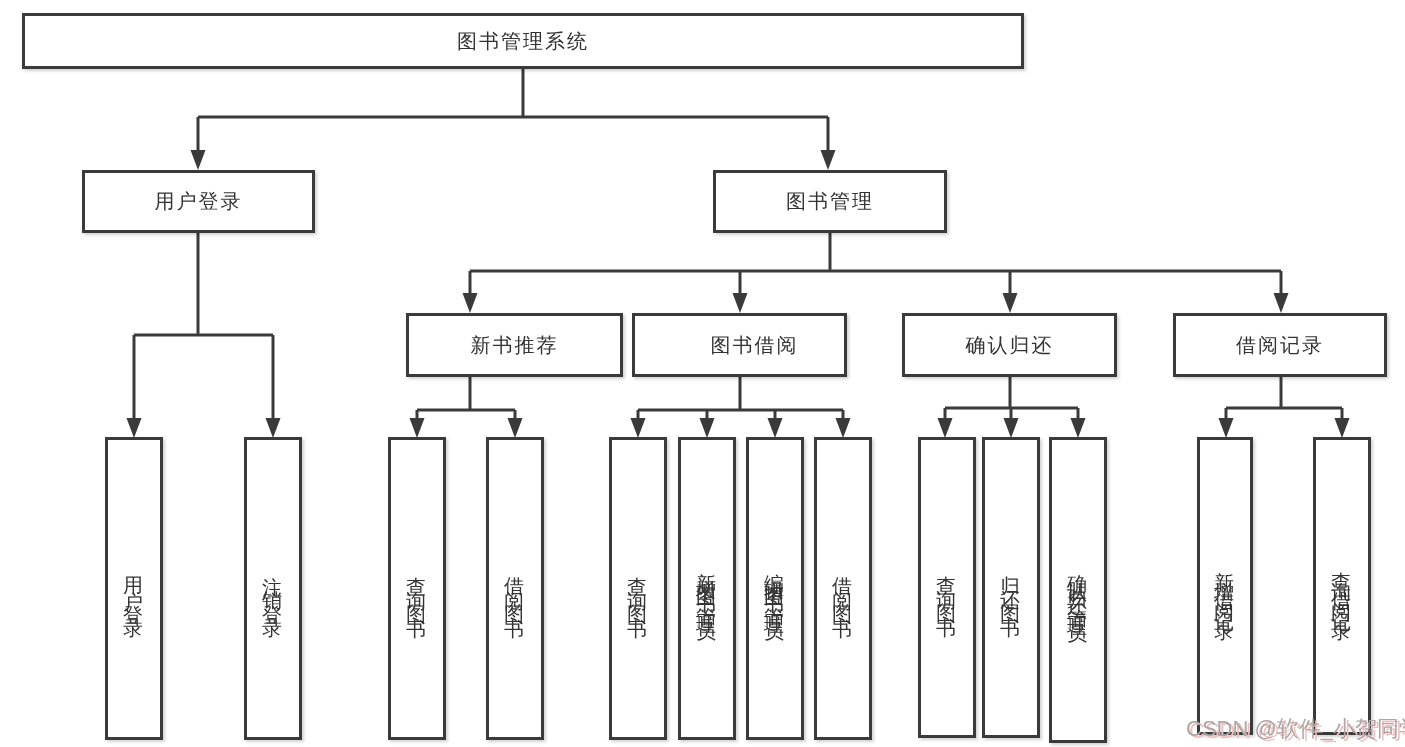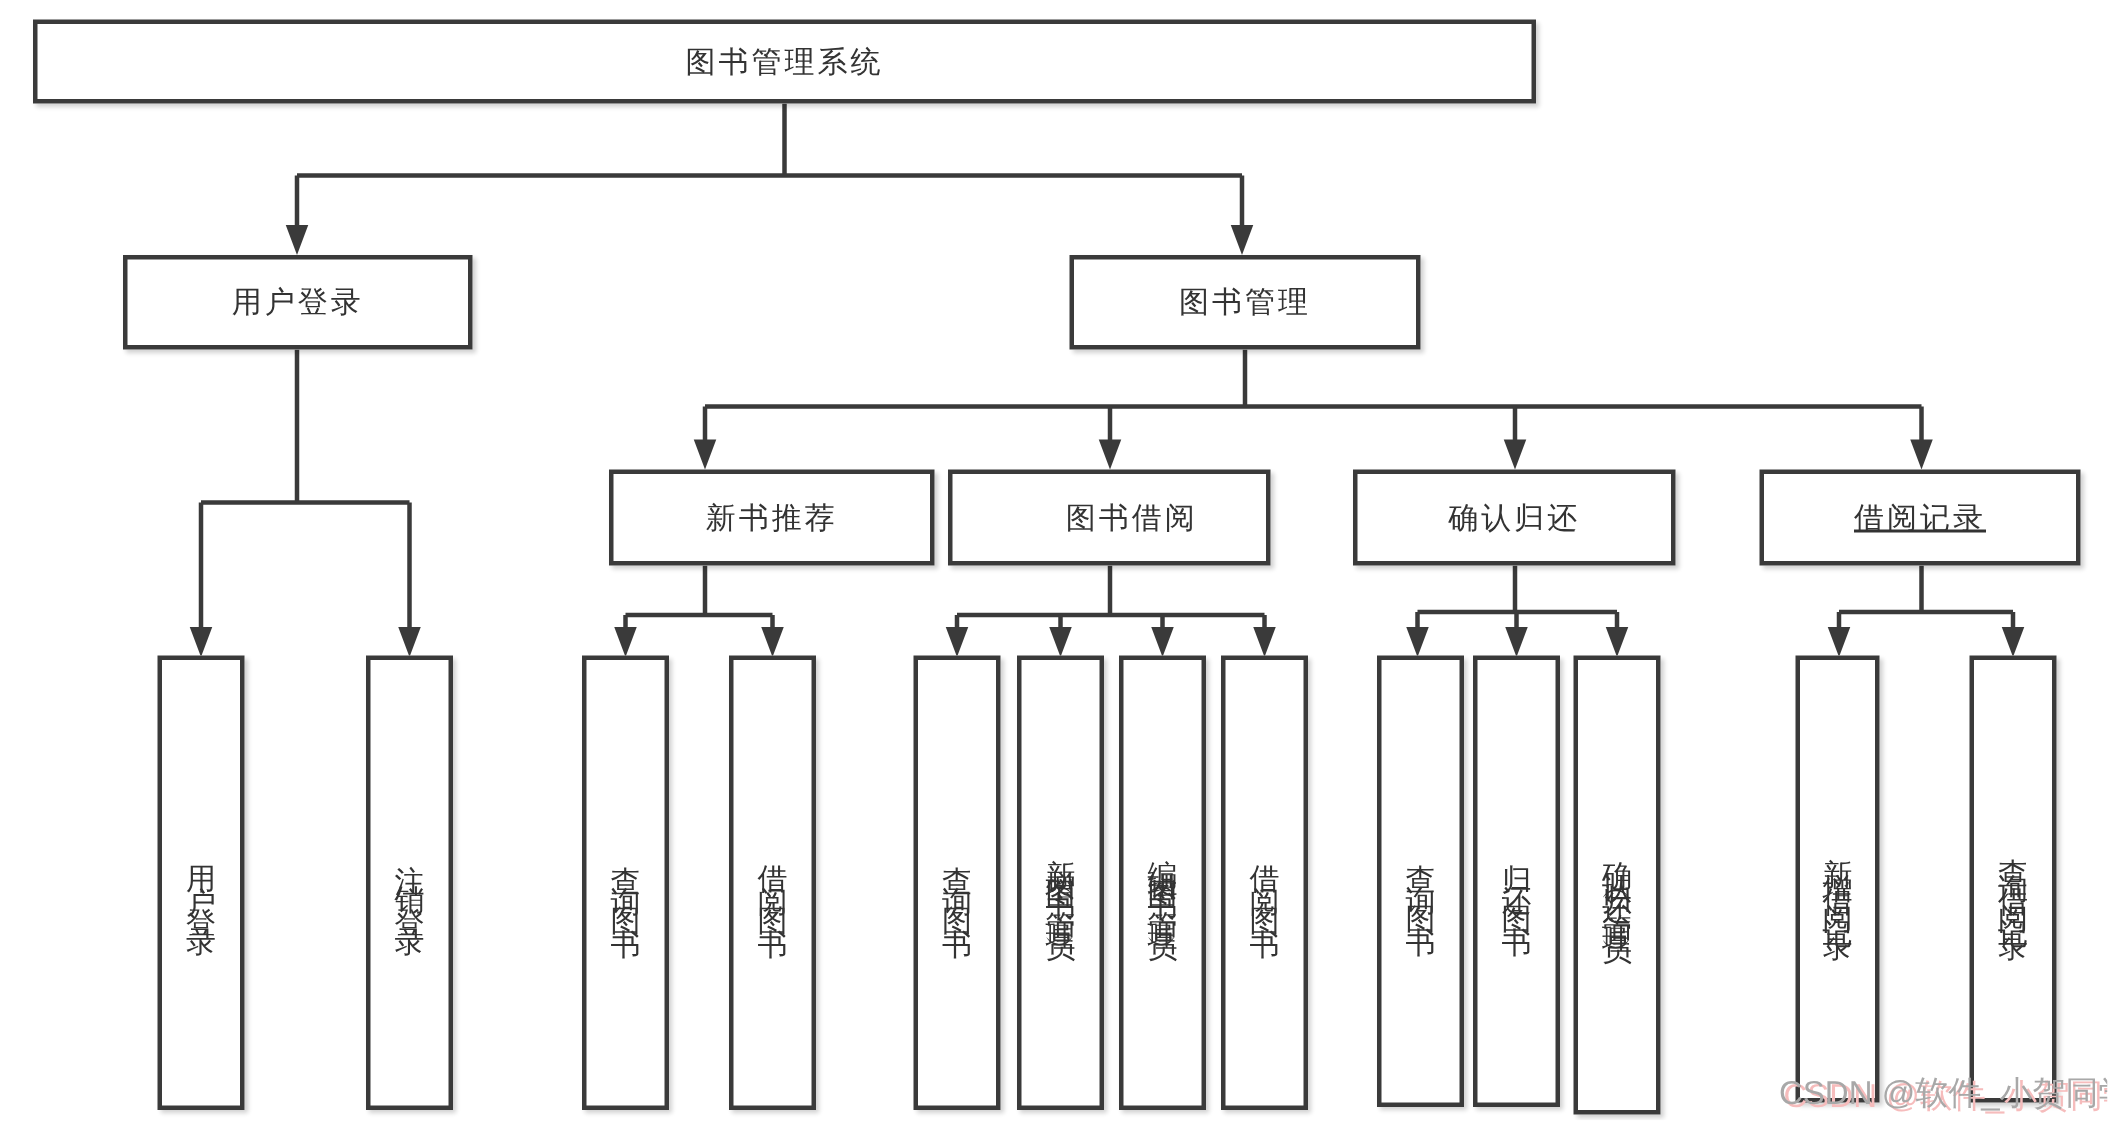--- a/index.html
+++ b/index.html
@@ -120,21 +120,21 @@
   </svg>
 
   <div class="node hnode" style="left:22px;top:13px;width:1002px;height:56px;">图书管理系统</div>
 
   <div class="node hnode" style="left:82px;top:170px;width:233px;height:63px;">用户登录</div>
   <div class="node hnode" style="left:713px;top:170px;width:234px;height:63px;">图书管理</div>
 
   <div class="node hnode" style="left:362px;top:313px;width:217px;height:64px;margin-left:44px;">新书推荐</div>
   <div class="node hnode" style="left:632px;top:313px;width:215px;height:64px;padding-left:30px;">图书借阅</div>
   <div class="node hnode" style="left:902px;top:313px;width:215px;height:64px;">确认归还</div>
-  <div class="node hnode" style="left:1173px;top:313px;width:214px;height:64px;text-decoration:underline;">借阅记录</div>
+  <div class="node hnode" style="left:1173px;top:313px;width:214px;height:64px;">借阅记录</div>
 
   <div class="node vnode ls4" style="left:105px;top:437px;width:58px;height:303px;">用户登录</div>
   <div class="node vnode ls4" style="left:244px;top:437px;width:58px;height:303px;">注销登录</div>
 
   <div class="node vnode ls4" style="left:388px;top:437px;width:58px;height:303px;">查询图书</div>
   <div class="node vnode ls4" style="left:486px;top:437px;width:58px;height:303px;">借阅图书</div>
 
   <div class="node vnode ls4" style="left:609px;top:437px;width:58px;height:303px;">查询图书</div>
   <div class="node vnode ls9" style="left:678px;top:437px;width:58px;height:303px;">新增图书（管理员）</div>
   <div class="node vnode ls9" style="left:746px;top:437px;width:58px;height:303px;">编辑图书（管理员）</div>

